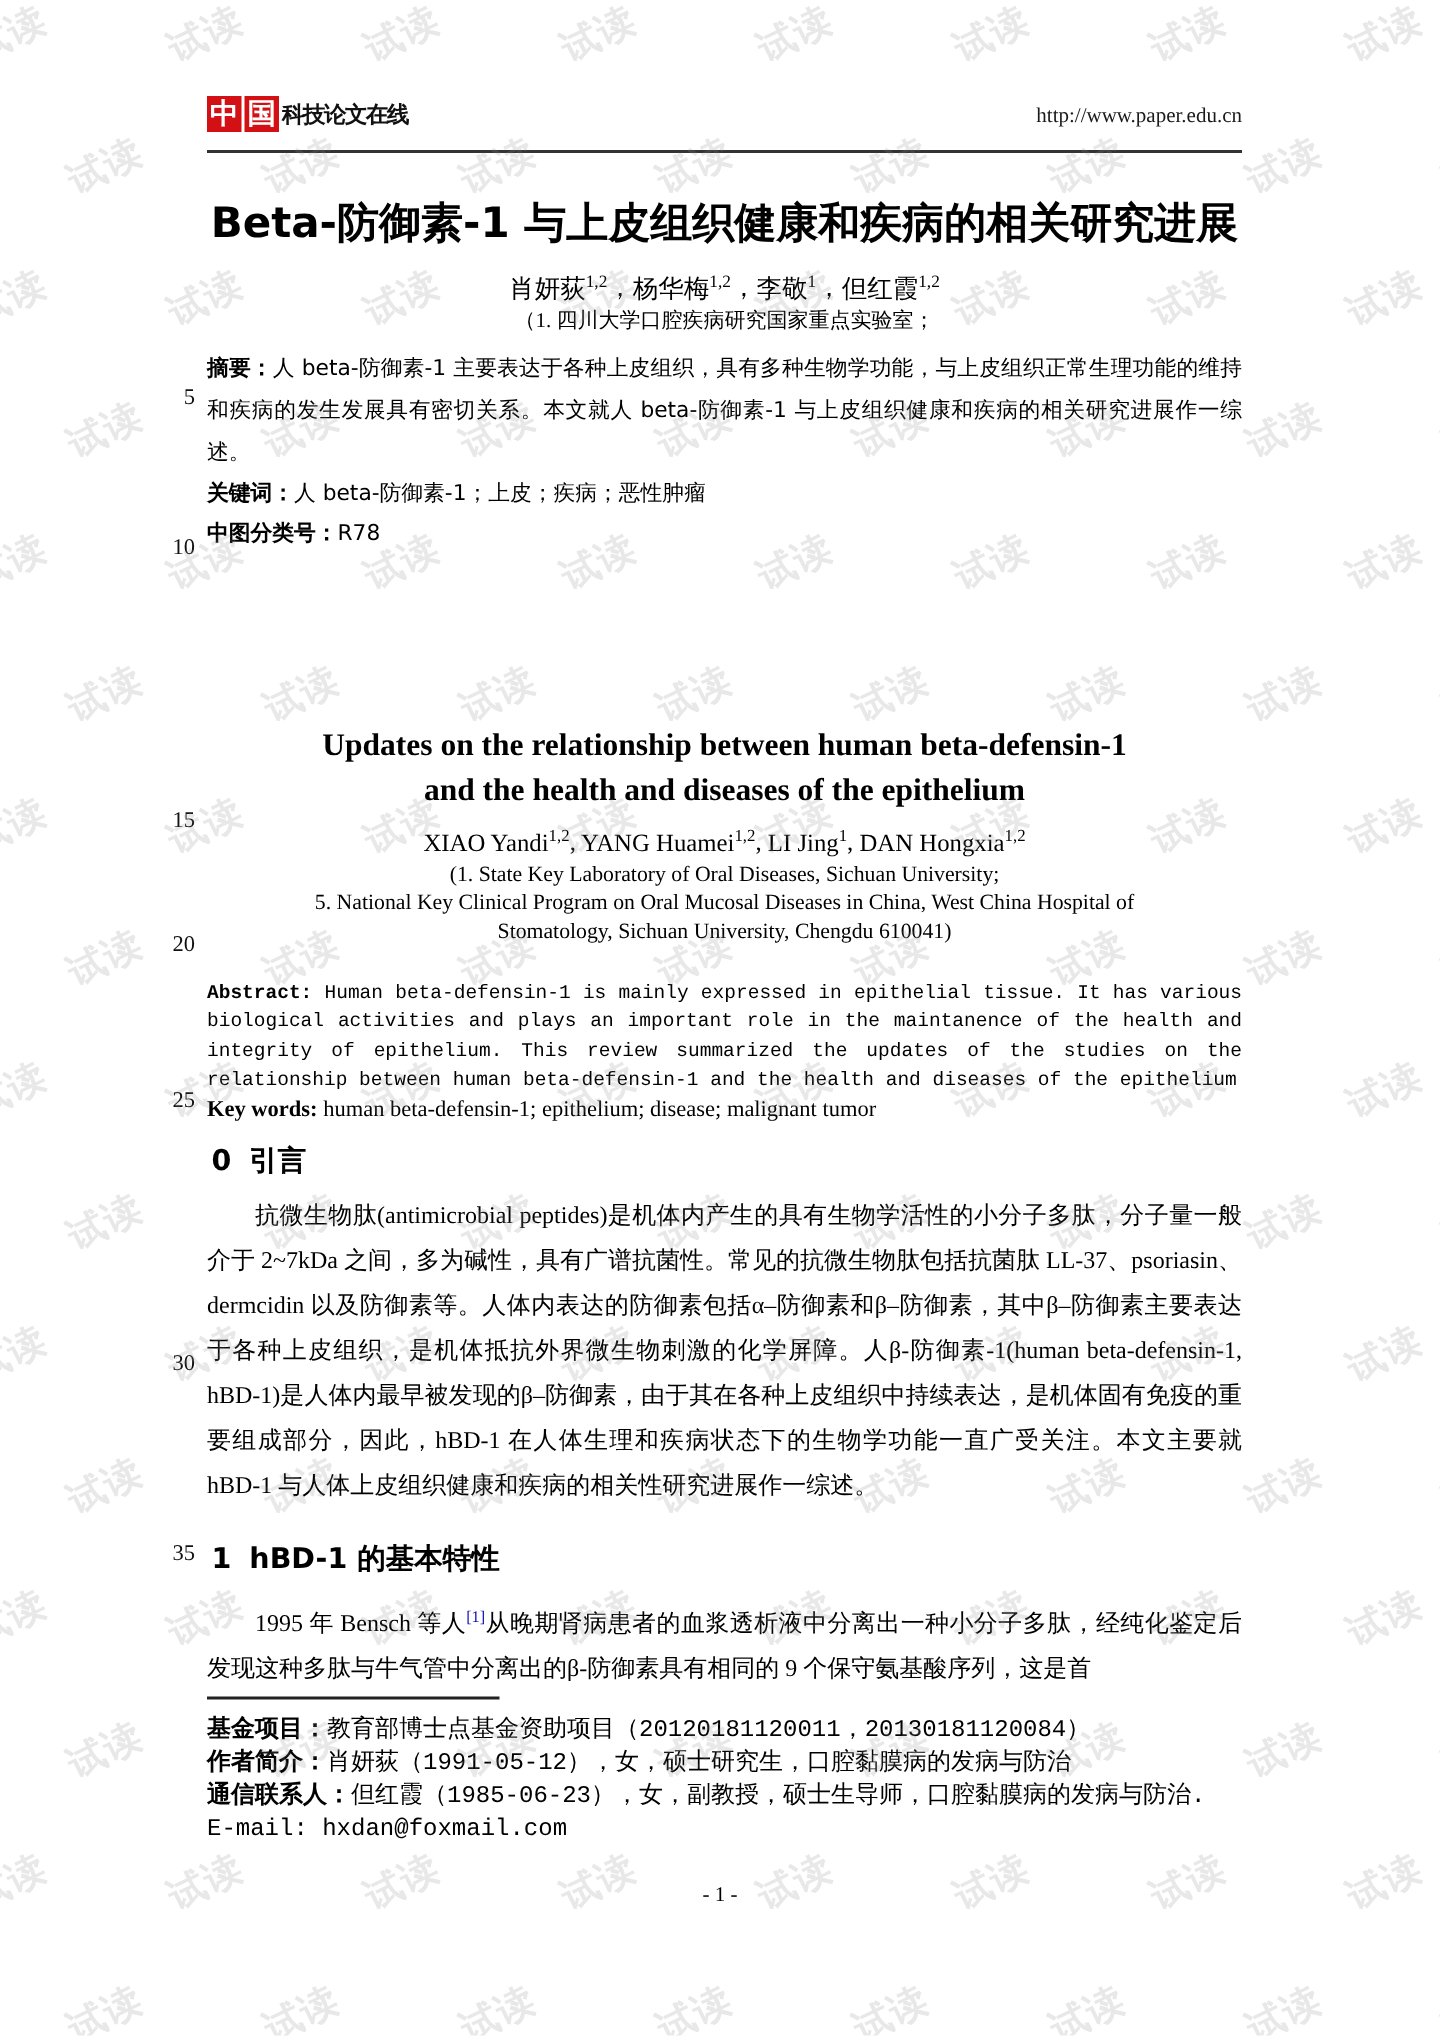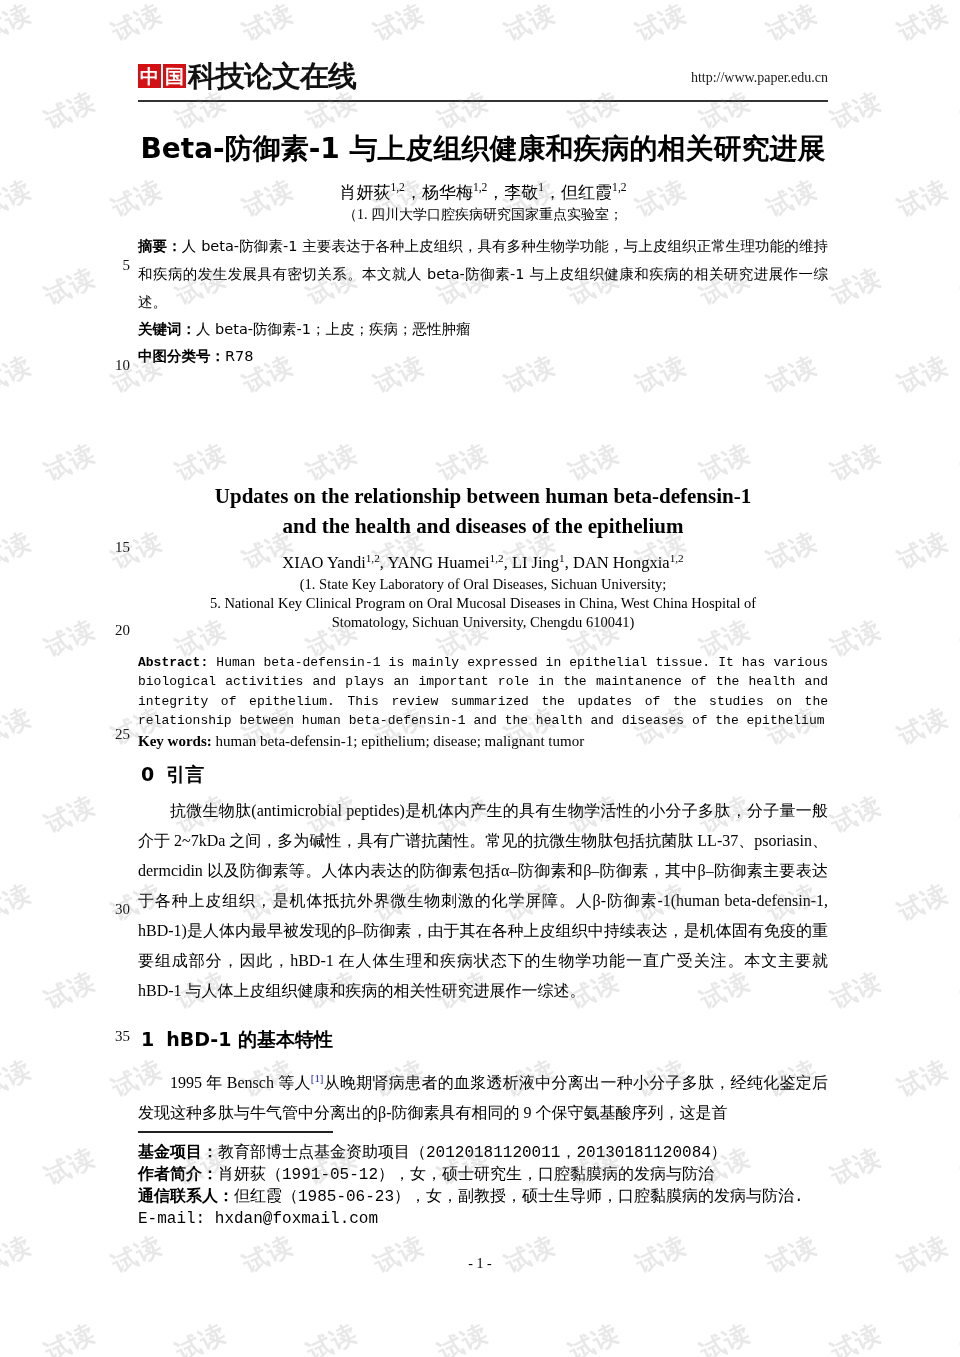--- a/index.html
+++ b/index.html
@@ -72,21 +72,21 @@
     font-weight: 700;
     font-size: 19px;
     line-height: 22px;
     padding: 1px 2px;
     margin-right: 2px;
     letter-spacing: 0px;
   }
   .logo-text {
     font-family: "DejaVu Sans", sans-serif;
     font-weight: 700;
-    font-size: 29px;
+    font-size: 15px;
     line-height: 24px;
     color: #111;
     letter-spacing: -1px;
   }
   .hdr-url {
     position: absolute;
     right: 0;
     top: 8px;
     font-family: "Liberation Serif", serif;
     font-size: 14px;

